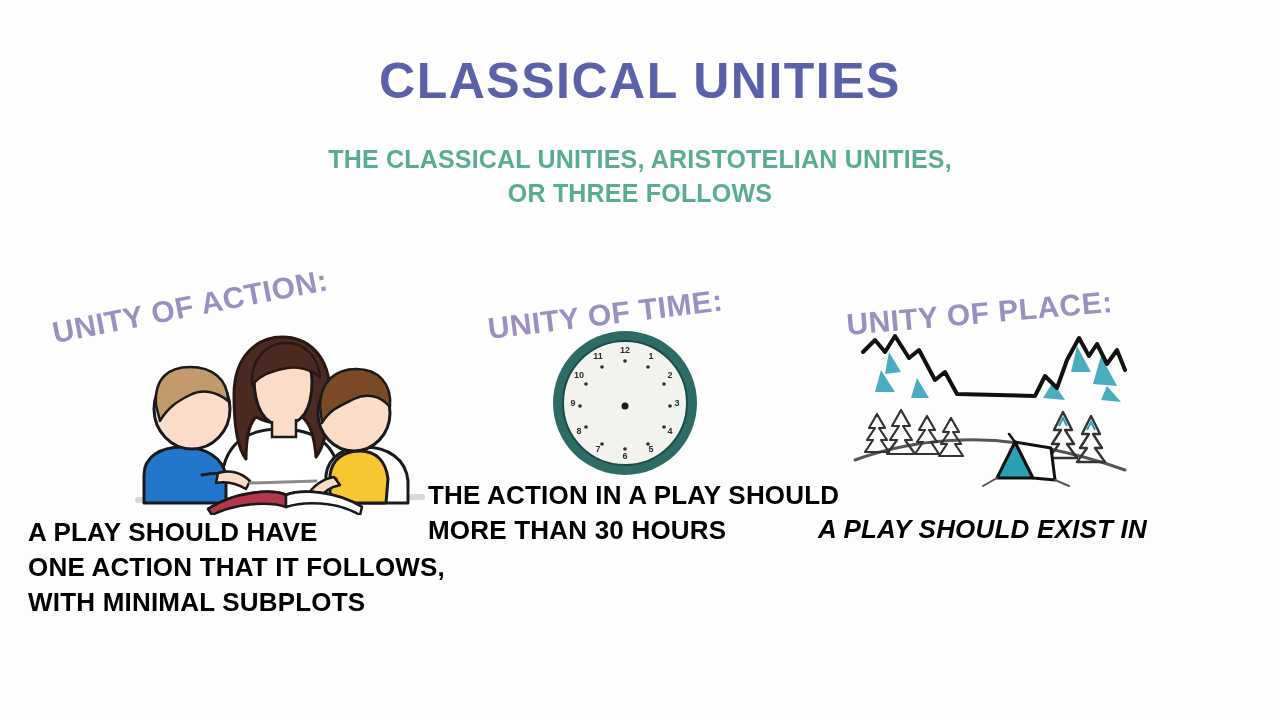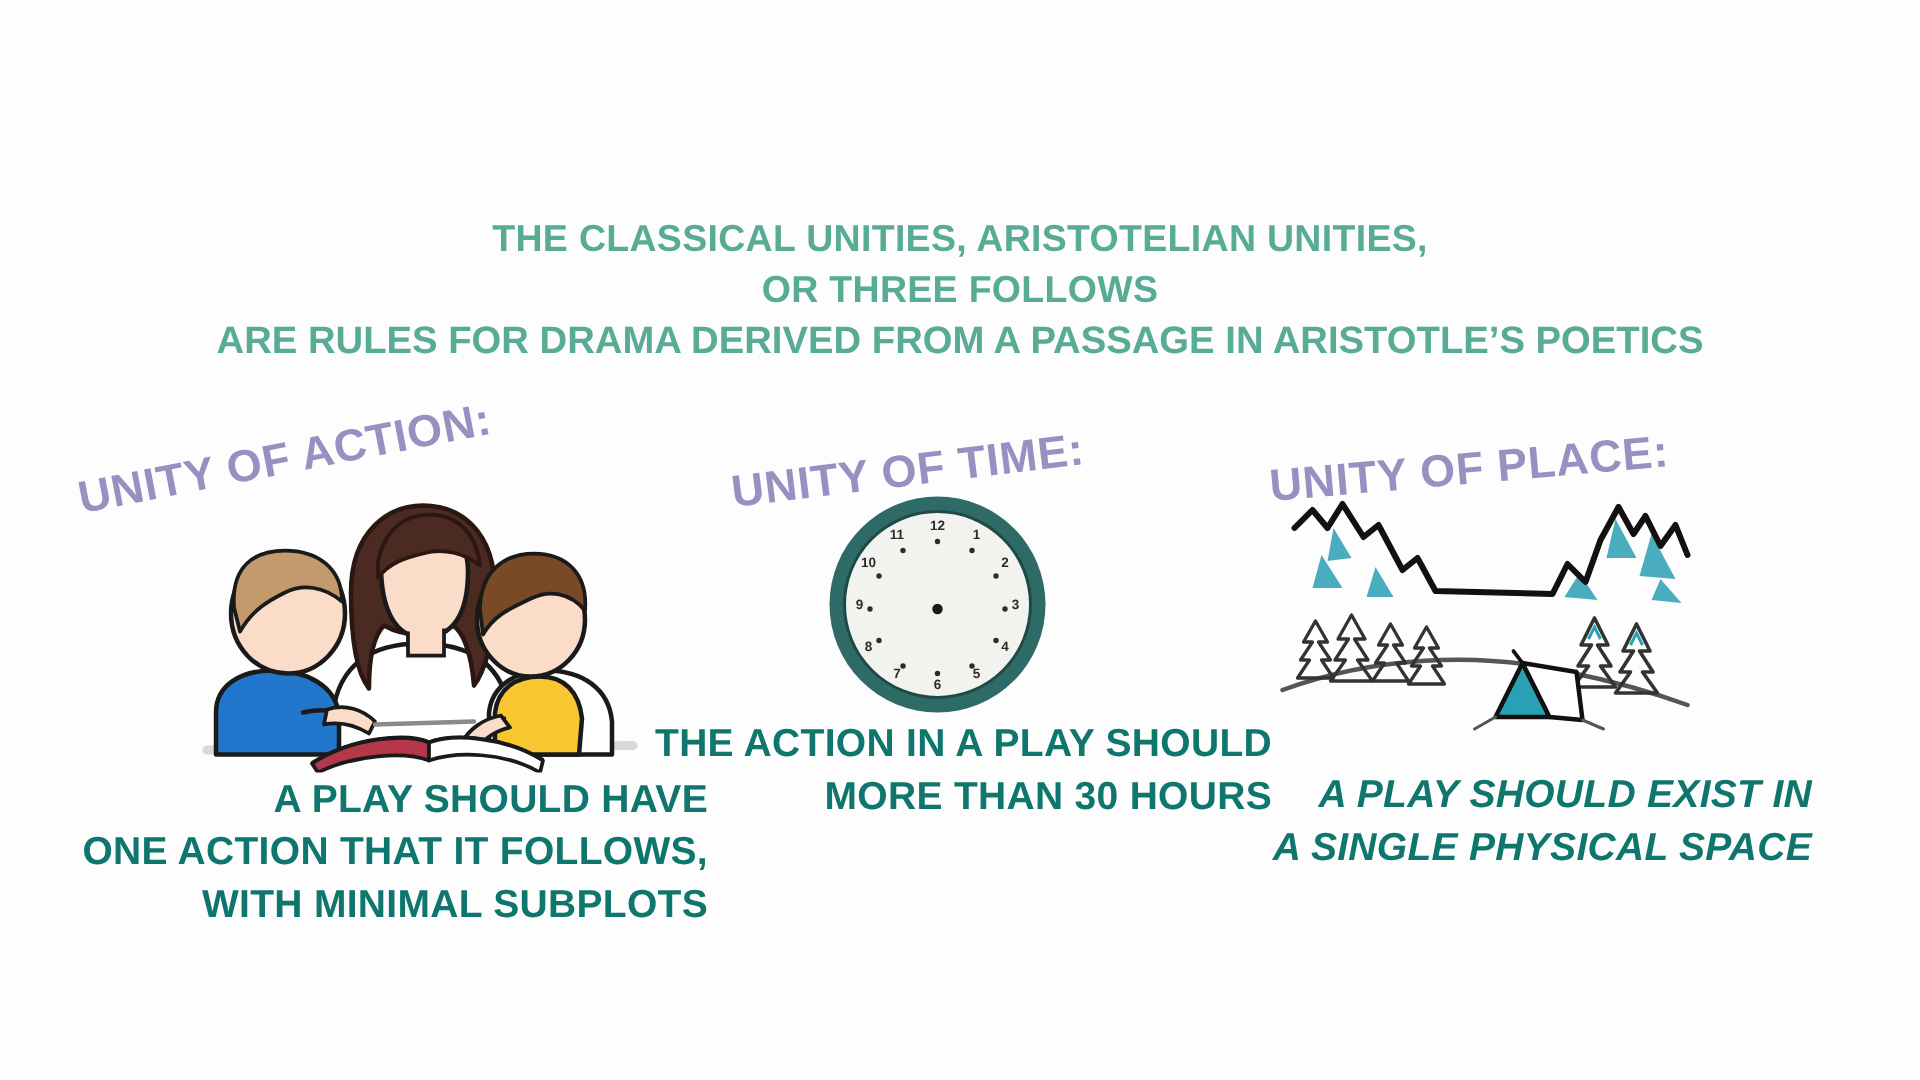--- a/index.html
+++ b/index.html
@@ -72,26 +72,26 @@
   }
   #heading-place {
     left: 848px;
     top: 308px;
     transform: rotate(-5deg);
   }
 
   
   .body-text {
     position: absolute;
-    color: #0f766e;
+    color: #000000;
     font-size: 26px;
     font-weight: bold;
     line-height: 35px;
     letter-spacing: 0.2px;
-    text-align: right;
+    text-align: left;
     white-space: nowrap;
   }
   #text-action { left: 28px;  top: 515px; width: 444px; }
   #text-time   { left: 428px; top: 478px; width: 420px; }
   #text-place  { left: 818px; top: 512px; width: 390px; font-style: italic; }
 
   
   #art-family {
     position: absolute;
     left: 130px;
@@ -114,25 +114,25 @@
     top: 330px;
     width: 295px;
     height: 165px;
   }
 </style>
 </head>
 <body>
 
 <div id="stage">
 
+  <div class="title">CLASSICAL UNITIES</div>
 
   <div class="subtitle">
     <div class="l1">THE CLASSICAL UNITIES, ARISTOTELIAN UNITIES,</div>
     <div class="l2">OR THREE FOLLOWS</div>
-    <div class="l3">ARE RULES FOR DRAMA DERIVED FROM A PASSAGE IN ARISTOTLE’S POETICS</div>
   </div>
 
   <div class="heading" id="heading-action">UNITY OF ACTION:</div>
 
   <div class="heading" id="heading-time">UNITY OF TIME:</div>
 
   <div class="heading" id="heading-place">UNITY OF PLACE:</div>
 
   <div id="art-family">
     <svg viewBox="0 0 300 190" width="300" height="190" xmlns="http://www.w3.org/2000/svg">
@@ -265,16 +265,15 @@
     <div>WITH MINIMAL SUBPLOTS</div>
   </div>
 
   <div class="body-text" id="text-time">
     <div>THE ACTION IN A PLAY SHOULD</div>
     <div>MORE THAN 30 HOURS</div>
   </div>
 
   <div class="body-text" id="text-place">
     <div>A PLAY SHOULD EXIST IN</div>
-    <div>A SINGLE PHYSICAL SPACE</div>
   </div>
 
 </div>
 
 </body></html>

